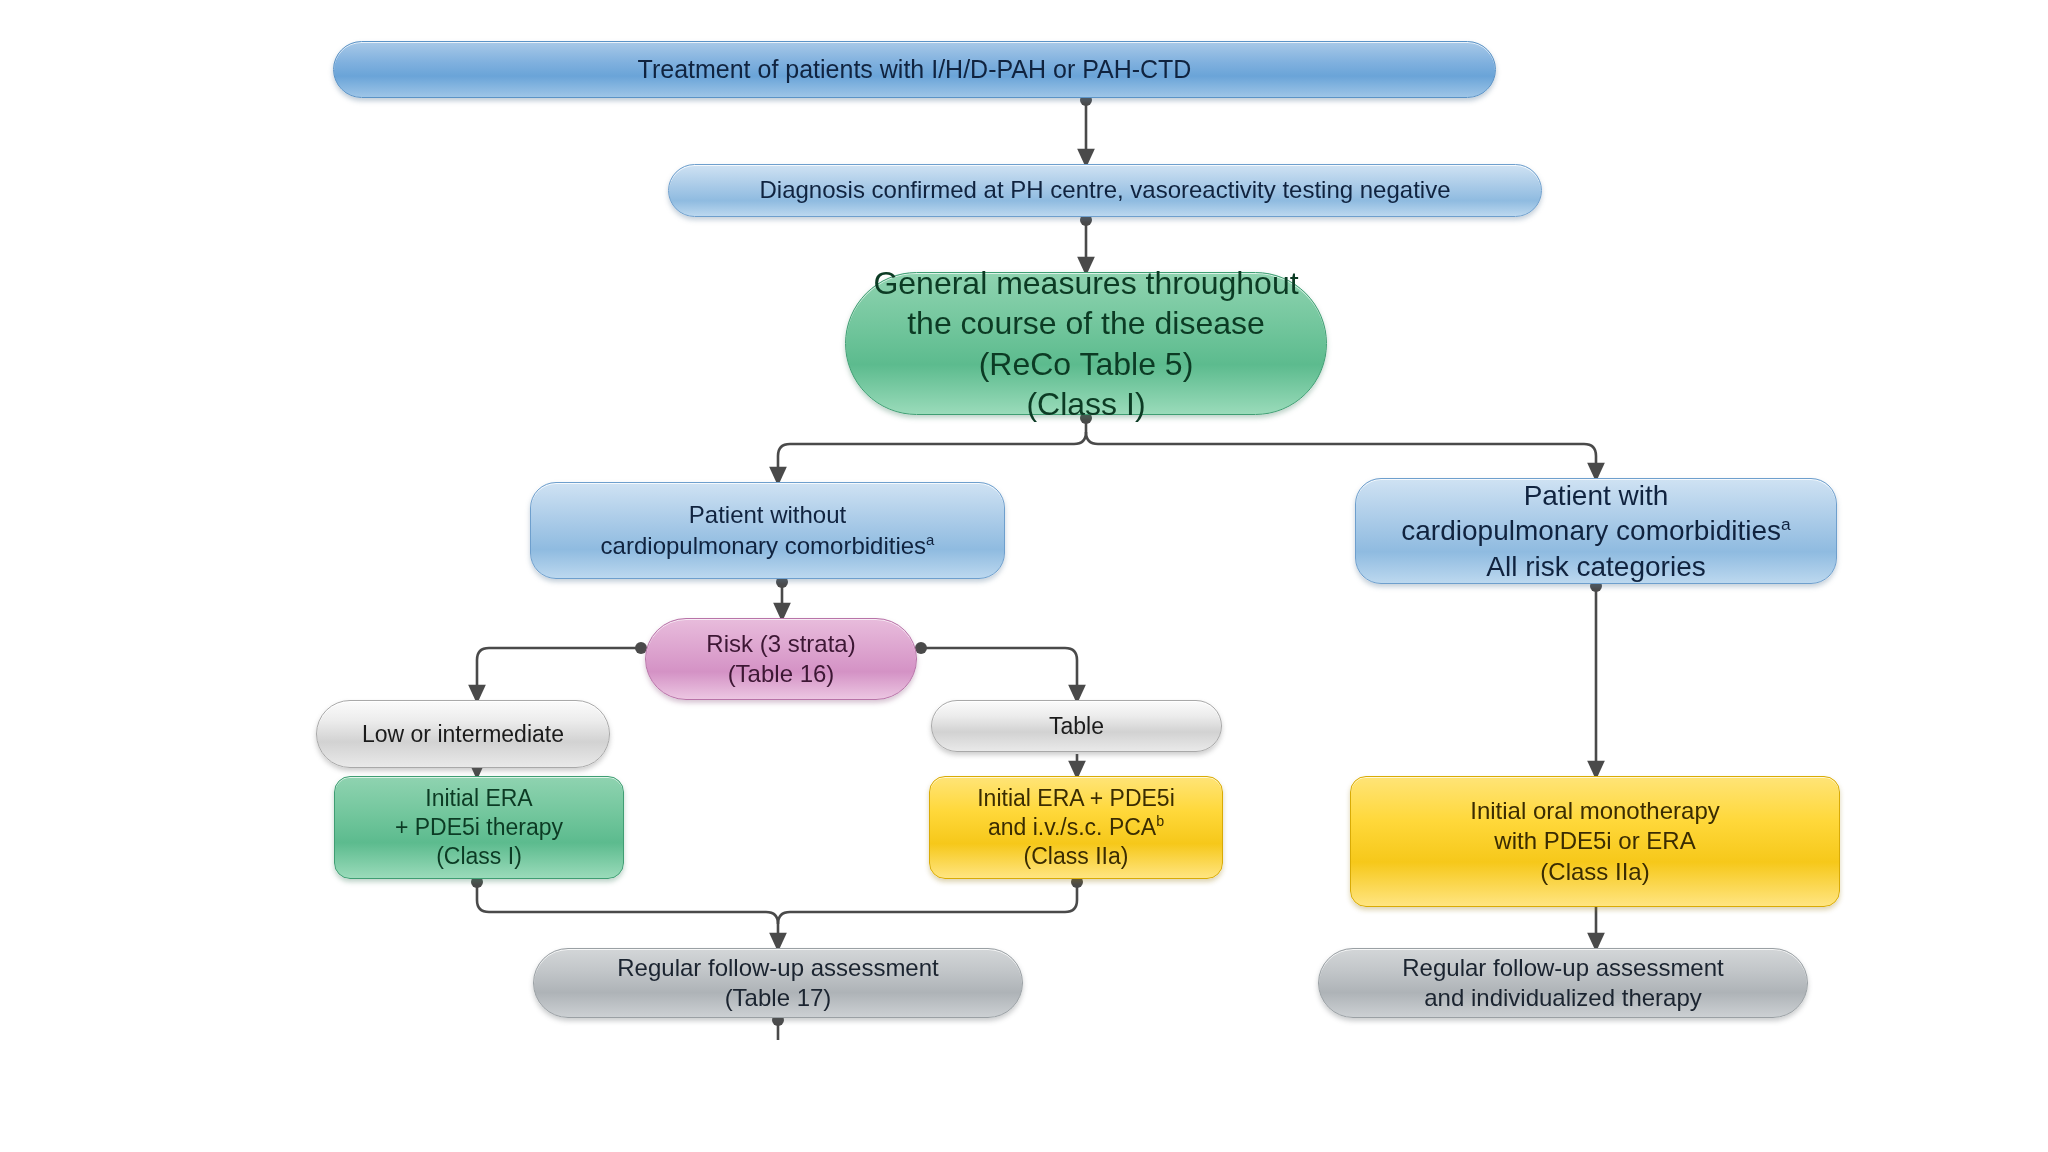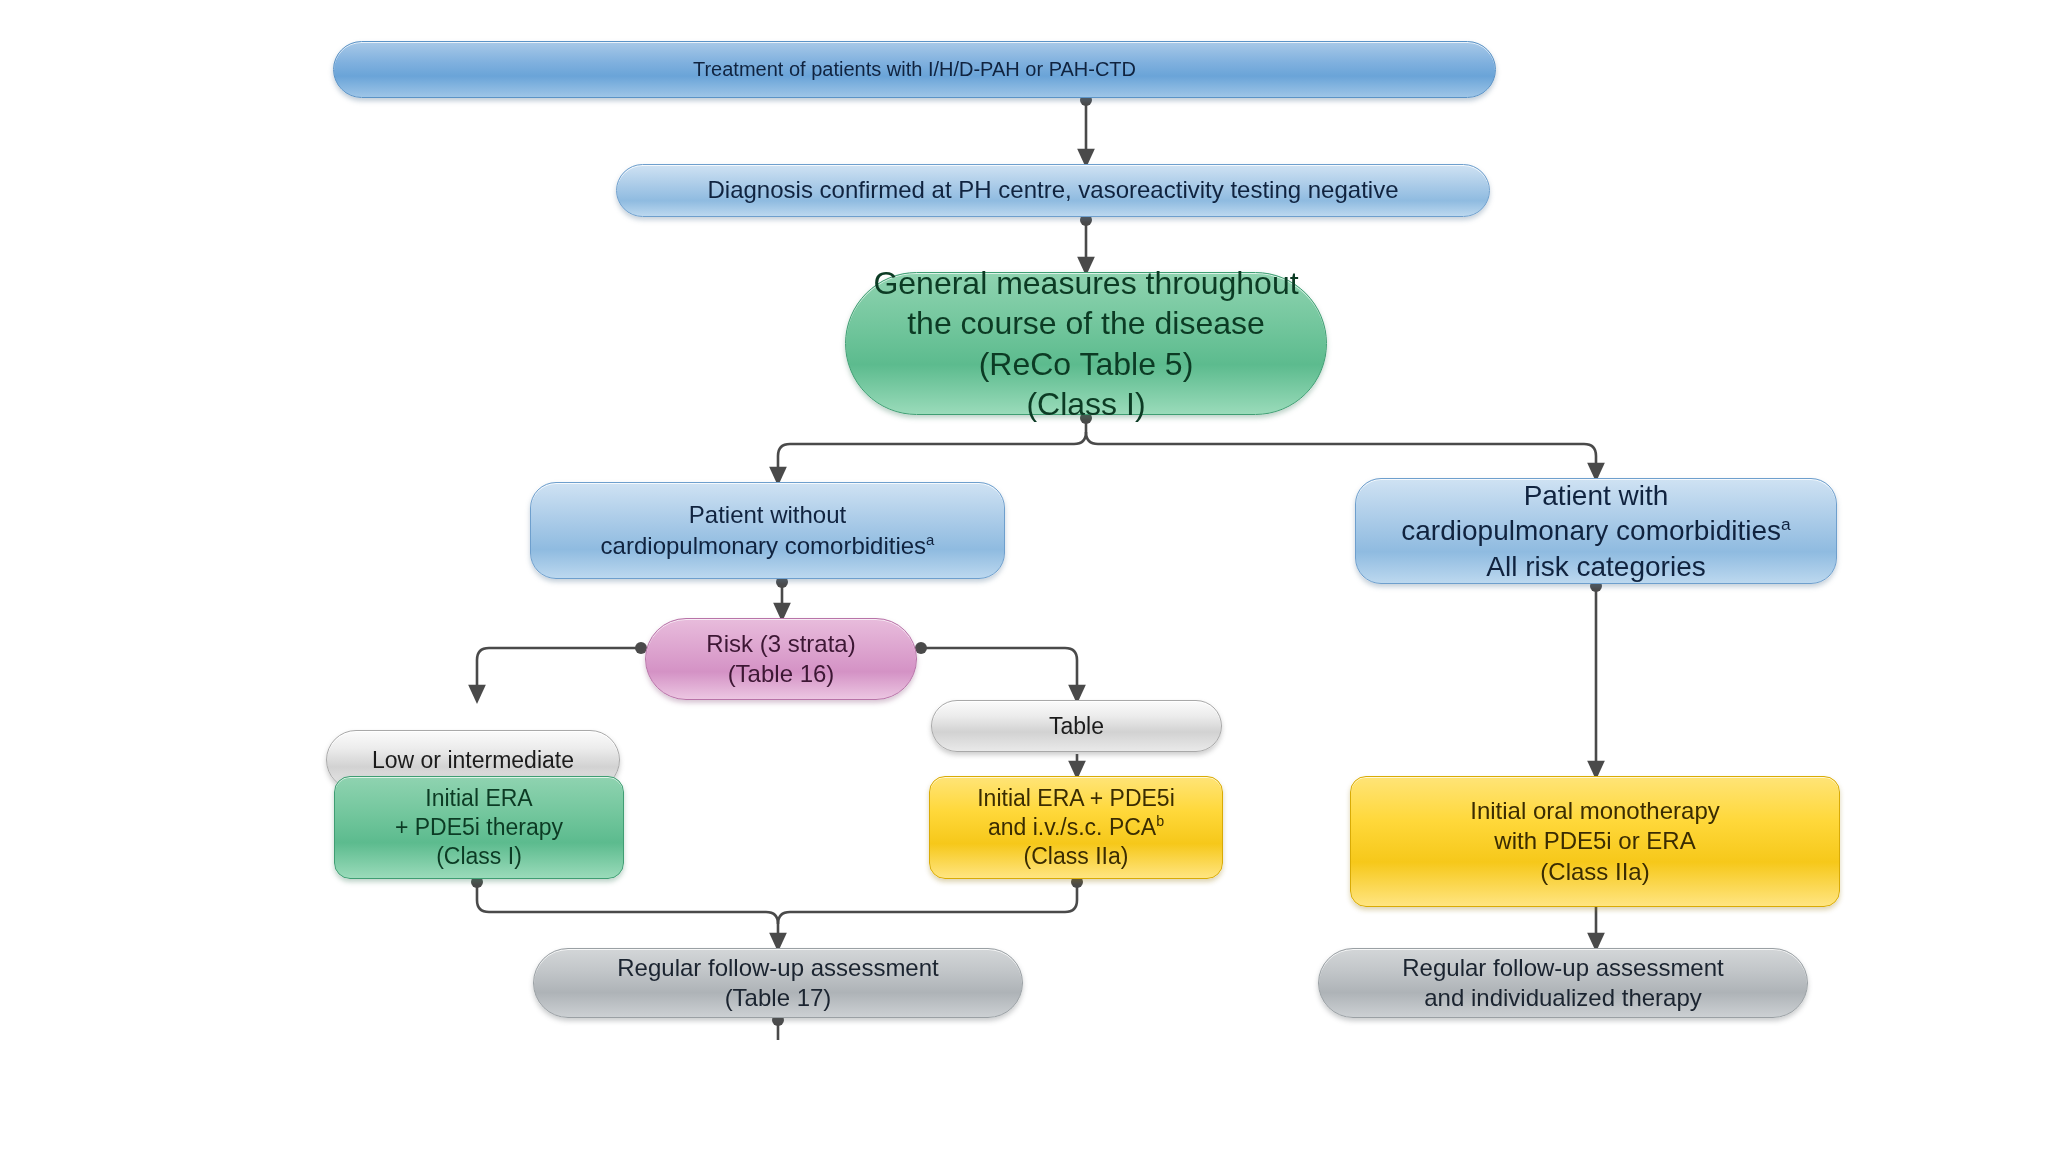--- a/index.html
+++ b/index.html
@@ -84,27 +84,27 @@
     box-shadow: 0 3px 5px rgba(90,95,100,0.32), inset 0 1px 0 rgba(255,255,255,0.8);
     color: #1b2430;
   }
   .yellow {
     background: linear-gradient(180deg,#ffe477 0%, #ffd83a 34%, #f6c81a 66%, #ffe581 100%);
     border: 1px solid #d9ab05;
     box-shadow: 0 3px 5px rgba(150,120,20,0.32), inset 0 1px 0 rgba(255,255,255,0.7);
     color: #3a2c02;
   }
   
-  #n-title      { left:333px;  top:41px;   width:1163px; height:57px;  font-size:20px; }
-  #n-diagnosis  { left:616px;  top:164px;  width:874px;  height:53px;  font-size:24px; }
+  #n-title      { left:333px;  top:41px;   width:1163px; height:57px;  font-size:25px; }
+  #n-diagnosis  { left:668px;  top:164px;  width:874px;  height:53px;  font-size:24px; }
   #n-general    { left:845px;  top:272px;  width:482px;  height:143px; font-size:32px; }
   #n-without    { left:530px;  top:482px;  width:475px;  height:97px;  font-size:24px; border-radius:26px; }
   #n-with       { left:1355px; top:478px;  width:482px;  height:106px; font-size:28px; border-radius:26px; }
   #n-risk       { left:645px;  top:618px;  width:272px;  height:82px;  font-size:24px; border-radius:42px; }
-  #n-low        { left:326px;  top:700px;  width:294px;  height:60px;  font-size:23px;margin-top:30px; }
+  #n-low        { left:316px;  top:700px;  width:294px;  height:68px;  font-size:23px; }
   #n-high       { left:931px;  top:700px;  width:291px;  height:52px;  font-size:23px; }
   #n-era        { left:334px;  top:776px;  width:290px;  height:103px; font-size:23px; border-radius:16px; }
   #n-erapca     { left:929px;  top:776px;  width:294px;  height:103px; font-size:23px; border-radius:16px; }
   #n-mono       { left:1350px; top:776px;  width:490px;  height:131px; font-size:24px; border-radius:16px; }
   #n-follow1    { left:533px;  top:948px;  width:490px;  height:70px;  font-size:24px; }
   #n-follow2    { left:1318px; top:948px;  width:490px;  height:70px;  font-size:24px; }
   sup { font-size: 0.62em; vertical-align: super; line-height: 0; }
 </style>
 </head>
 <body>

